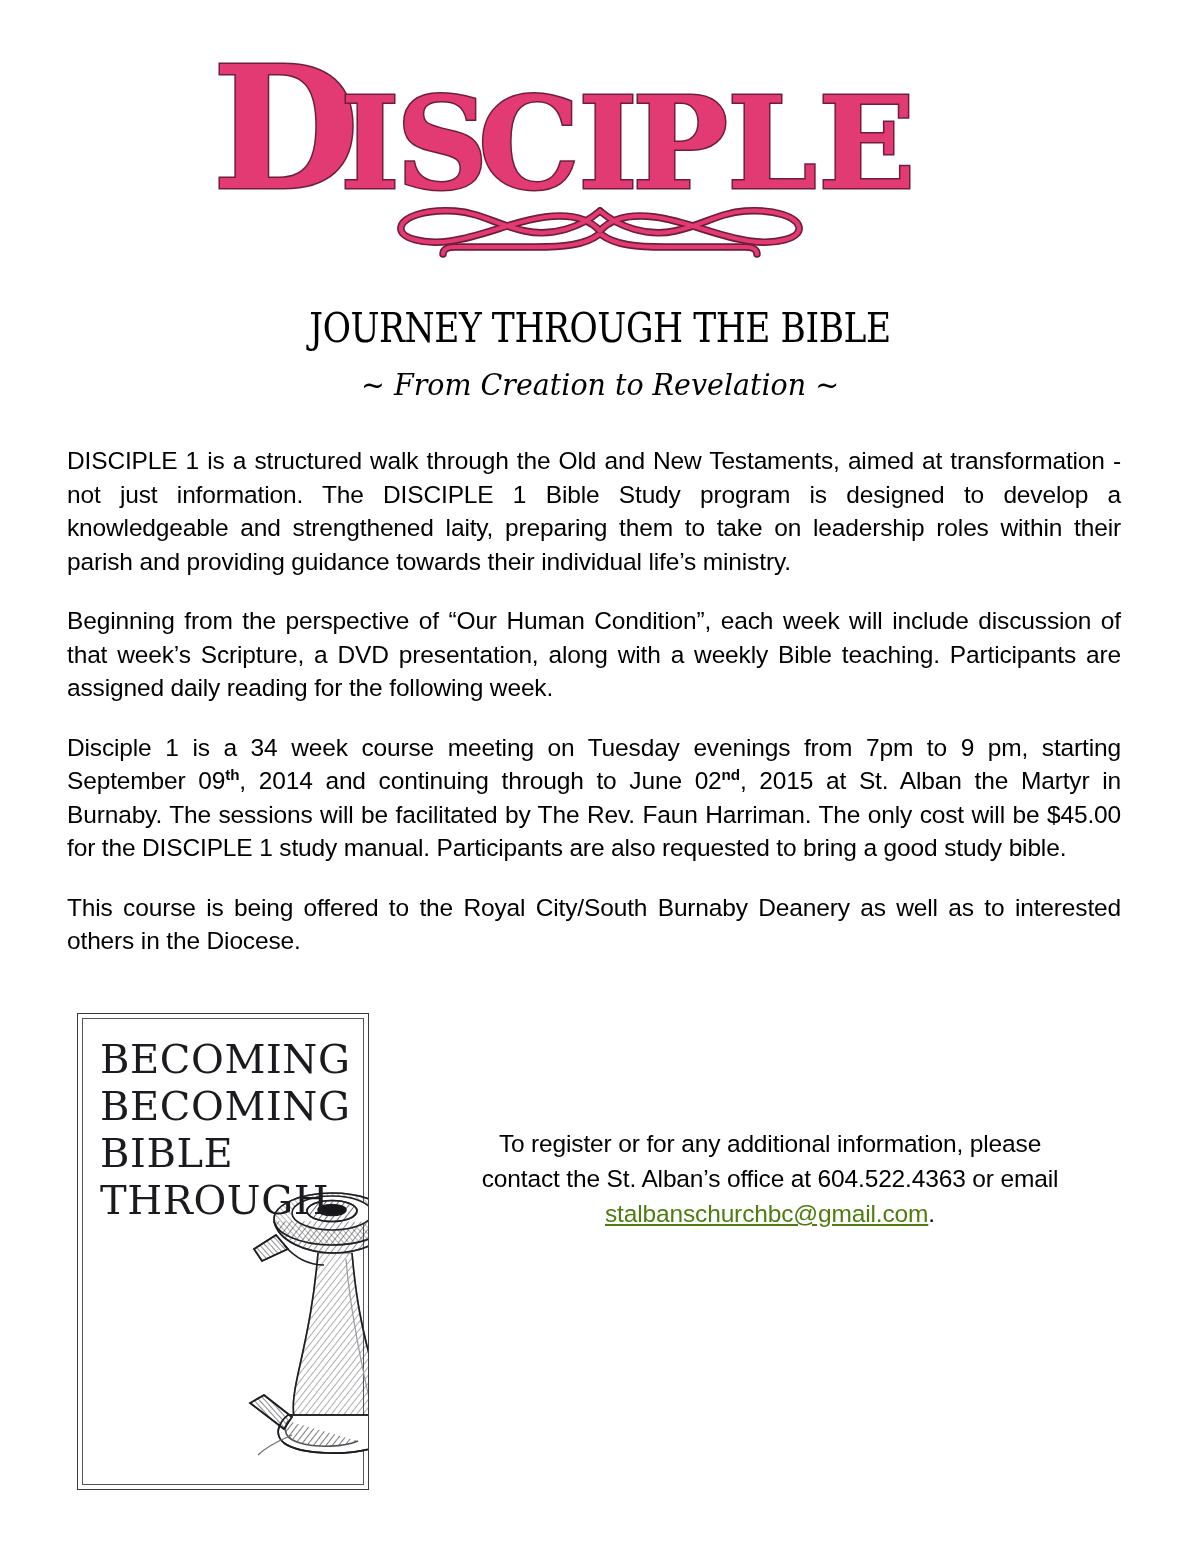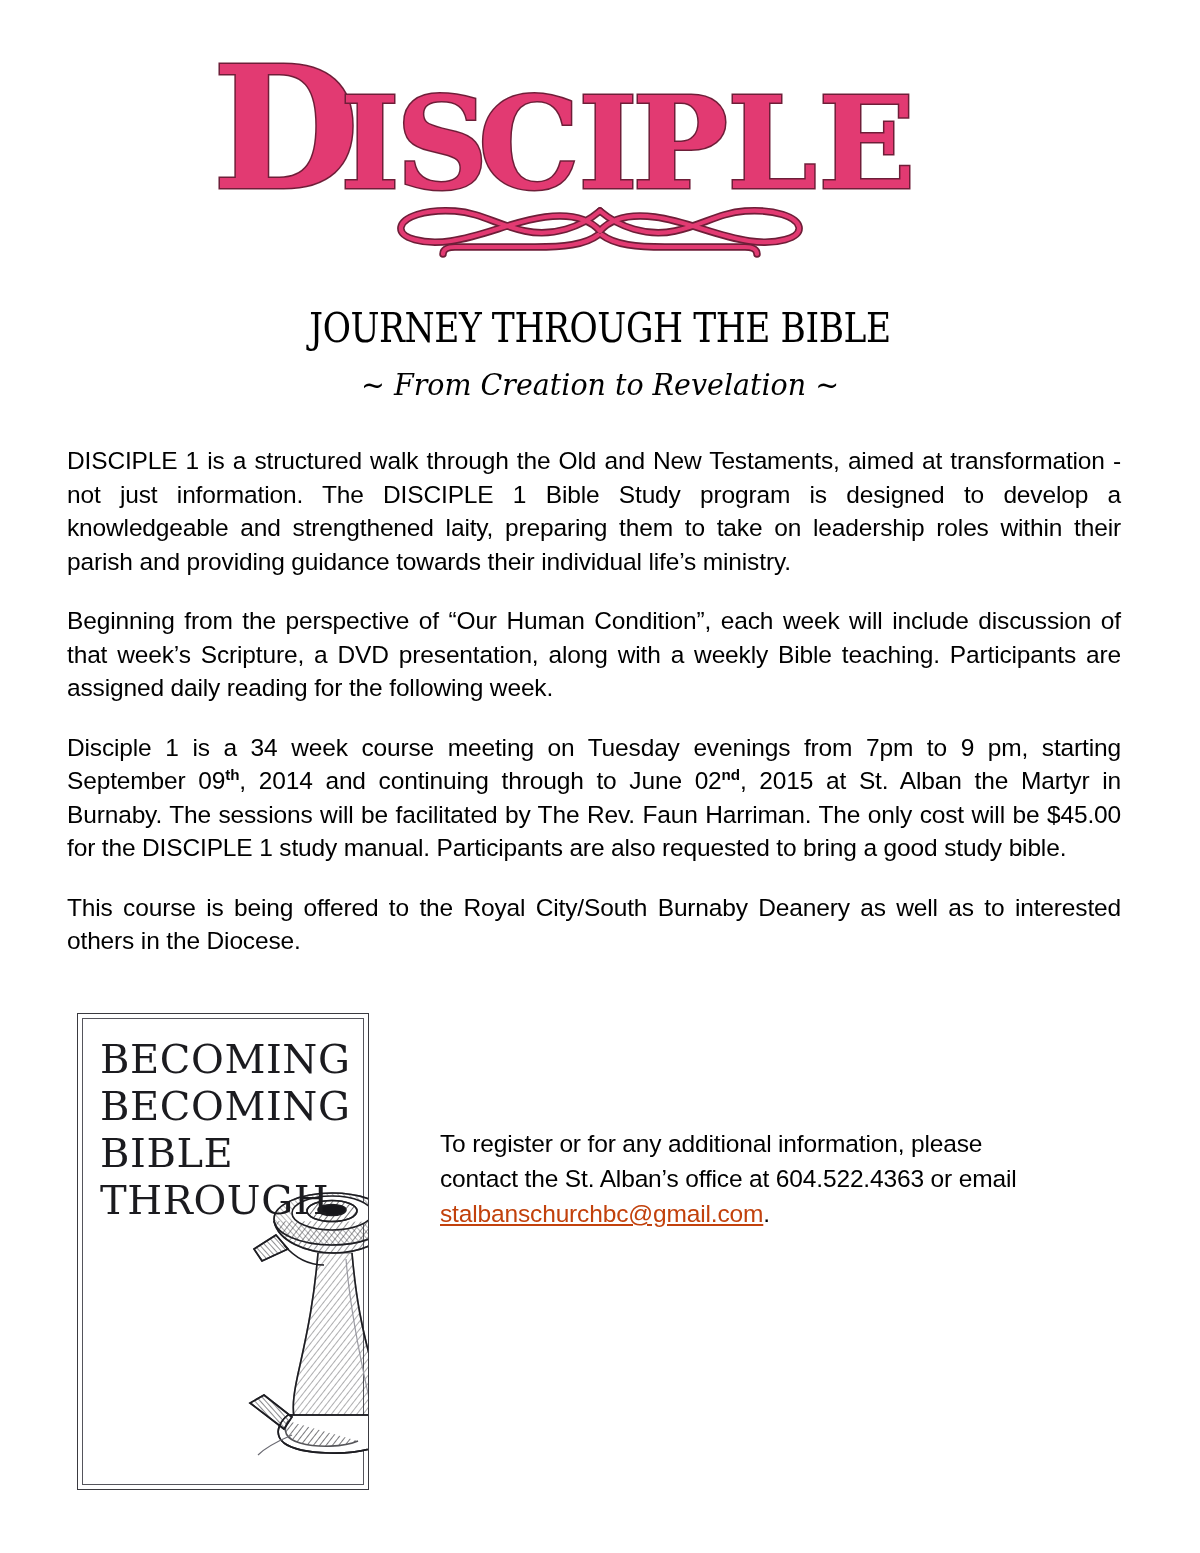--- a/index.html
+++ b/index.html
@@ -131,26 +131,27 @@
     height: 300px;
     z-index: 2;
   }
 
   
   .contact-block {
     position: absolute;
     left: 440px;
     top: 1126px;
     width: 660px;
+    text-align: center;
     font-size: 24.5px;
     line-height: 35px;
     letter-spacing: -0.15px;
   }
   .email-link {
-    color: #c2410c;
+    color: #4d7c0f;
   }
 </style>
 </head>
 <body>
 
 <div class="logo-block">
 
   <svg class="logo-wordmark" viewBox="0 0 800 155" aria-hidden="true">
     <defs>
       <g id="dsc-letters" font-family="DejaVu Serif, serif" font-weight="700">

